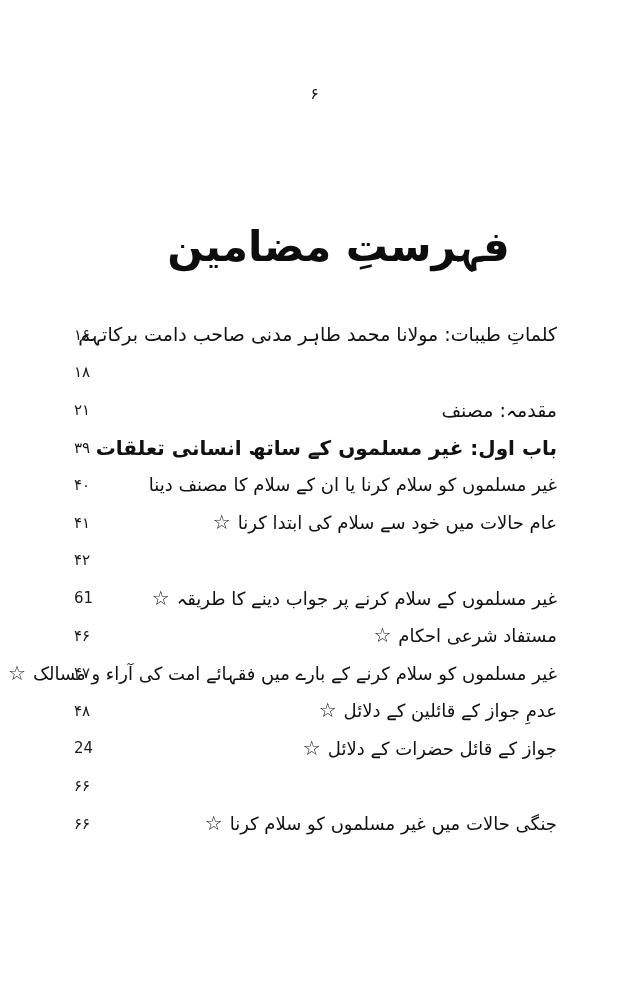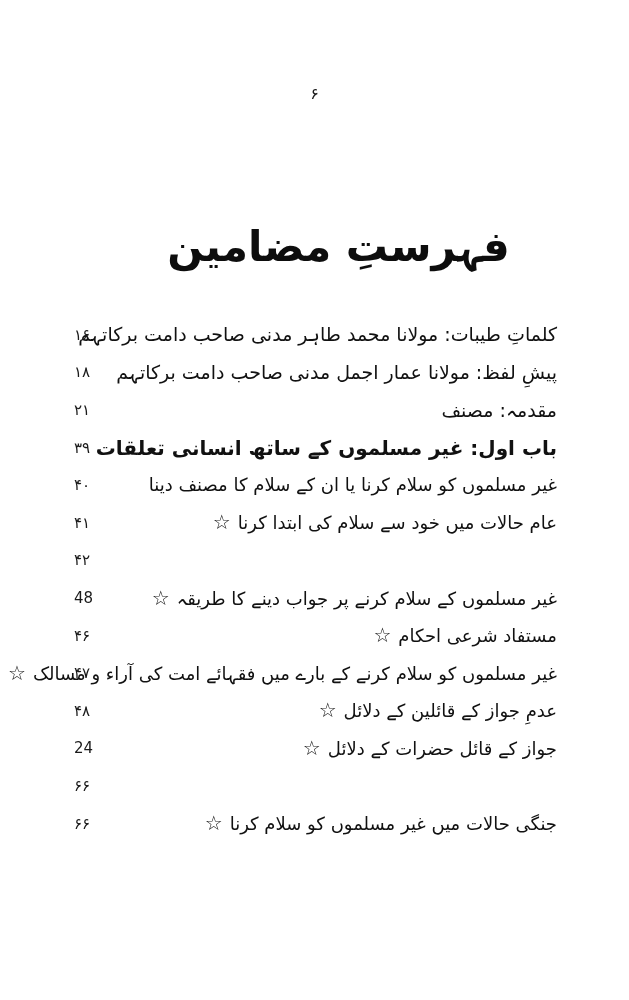--- a/index.html
+++ b/index.html
@@ -98,21 +98,20 @@
 
   <div class="book-title">فہرستِ مضامین</div>
 
   <div class="toc">
       <div class="row bold">
         <span class="pg">۱۶</span>
         <span class="txt" dir="rtl"><span>کلماتِ طیبات: مولانا محمد طاہر مدنی صاحب دامت برکاتہم</span></span>
       </div>
       <div class="row bold">
         <span class="pg">۱۸</span>
-        <span class="txt" dir="rtl"><span>پیشِ لفظ: مولانا عمار اجمل مدنی صاحب دامت برکاتہم</span></span>
       </div>
       <div class="row bold">
         <span class="pg">۲۱</span>
         <span class="txt" dir="rtl"><span>مقدمہ: مصنف</span></span>
       </div>
       <div class="row bold chapter">
         <span class="pg">۳۹</span>
         <span class="txt" dir="rtl"><span>باب اول: غیر مسلموں کے ساتھ انسانی تعلقات</span></span>
       </div>
       <div class="row">
@@ -120,21 +119,21 @@
         <span class="txt" dir="rtl"><span>غیر مسلموں کو سلام کرنا یا ان کے سلام کا مصنف دینا</span></span>
       </div>
       <div class="row">
         <span class="pg">۴۱</span>
         <span class="txt" dir="rtl"><span>عام حالات میں خود سے سلام کی ابتدا کرنا</span><span class="star">☆</span></span>
       </div>
       <div class="row">
         <span class="pg">۴۲</span>
       </div>
       <div class="row">
-        <span class="pg">48</span>
+        <span class="pg">61</span>
         <span class="txt" dir="rtl"><span>غیر مسلموں کے سلام کرنے پر جواب دینے کا طریقہ</span><span class="star">☆</span></span>
       </div>
       <div class="row">
         <span class="pg">۴۶</span>
         <span class="txt" dir="rtl"><span>مستفاد شرعی احکام</span><span class="star">☆</span></span>
       </div>
       <div class="row">
         <span class="pg">۴۷</span>
         <span class="txt" dir="rtl"><span>غیر مسلموں کو سلام کرنے کے بارے میں فقہائے امت کی آراء و مسالک</span><span class="star">☆</span></span>
       </div>

